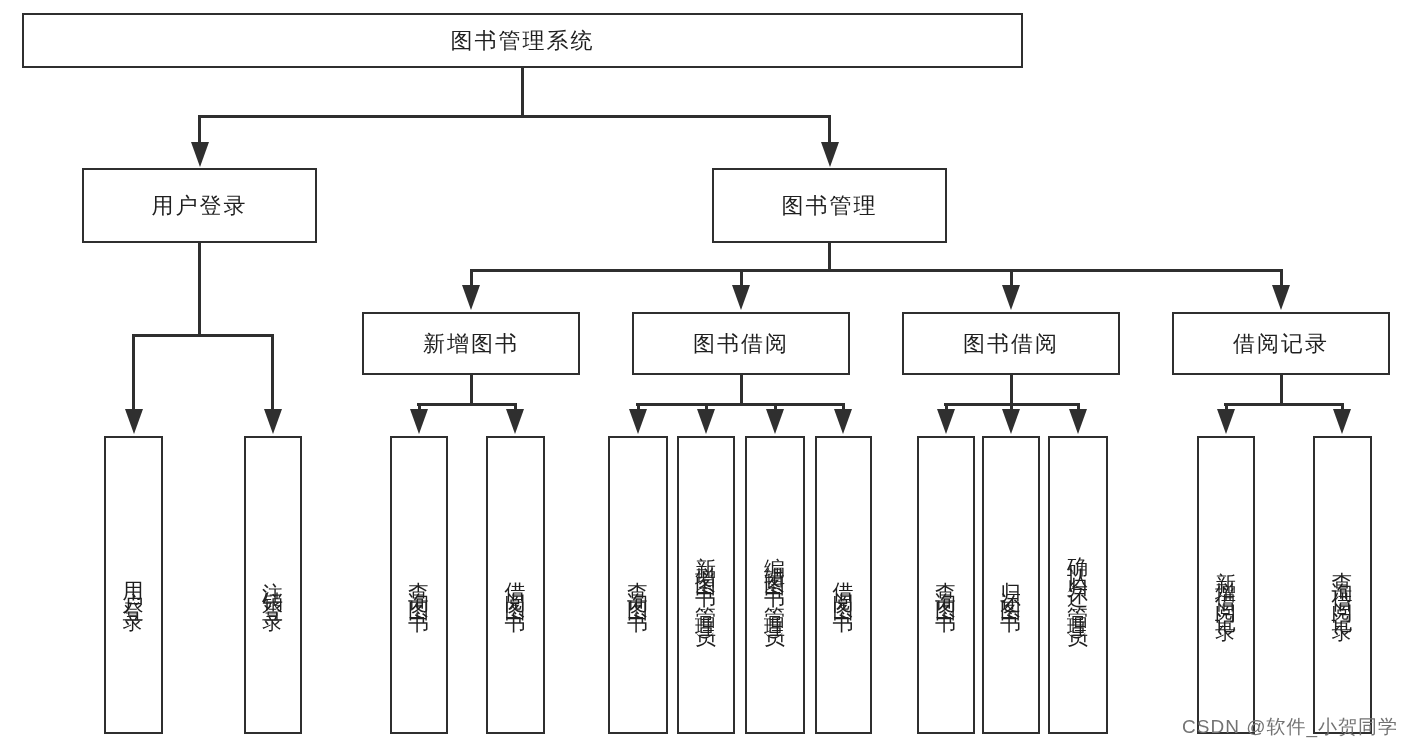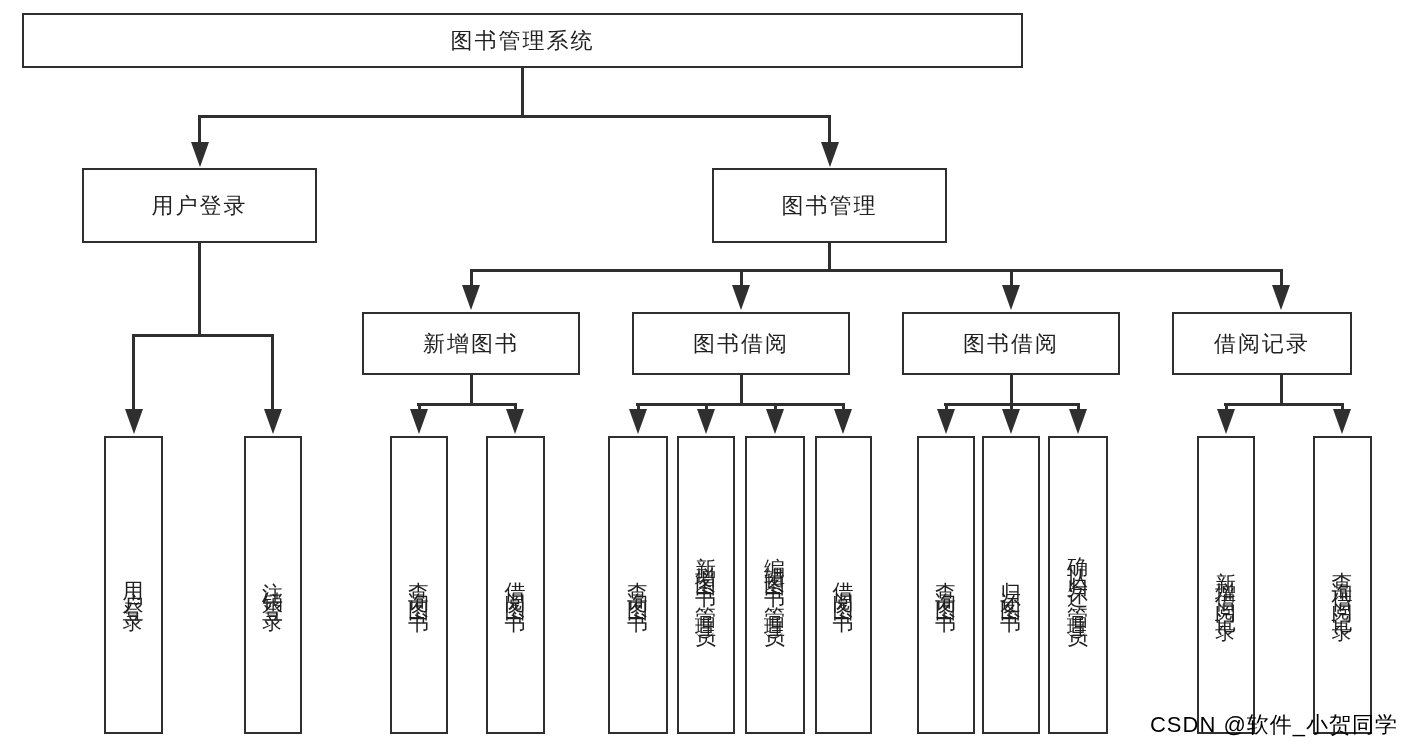--- a/index.html
+++ b/index.html
@@ -35,22 +35,22 @@
   .hl{position:absolute;height:3px;background:#2f2f2f;}
   .ar{
     position:absolute;width:0;height:0;
     border-left:9px solid transparent;
     border-right:9px solid transparent;
     border-top:25px solid #2f2f2f;
   }
   .watermark{
     position:absolute;
     right:7px;bottom:7px;
-    font-size:22px;
-    color:#000000;
+    font-size:19px;
+    color:#737373;
     letter-spacing:1px;
     white-space:nowrap;
   }
 </style>
 </head>
 <body>
 
 <div class="canvas">
 
   <div class="box" style="left:22px;top:13px;width:1001px;height:55px;">
@@ -91,21 +91,21 @@
 
   <div class="box" style="left:362px;top:312px;width:218px;height:63px;">
     <span class="h-label">新增图书</span>
   </div>
   <div class="box" style="left:632px;top:312px;width:218px;height:63px;">
     <span class="h-label">图书借阅</span>
   </div>
   <div class="box" style="left:902px;top:312px;width:218px;height:63px;">
     <span class="h-label">图书借阅</span>
   </div>
-  <div class="box" style="left:1172px;top:312px;width:180px;height:63px;">
+  <div class="box" style="left:1172px;top:312px;width:218px;height:63px;">
     <span class="h-label">借阅记录</span>
   </div>
 
   <i class="vl" style="left:470px;top:375px;height:31px;"></i>
   <i class="hl" style="left:417px;top:403px;width:100px;"></i>
   <i class="vl" style="left:418px;top:403px;height:10px;"></i>
   <i class="vl" style="left:514px;top:403px;height:10px;"></i>
   <i class="ar" style="left:410px;top:409px;"></i>
   <i class="ar" style="left:506px;top:409px;"></i>
 

